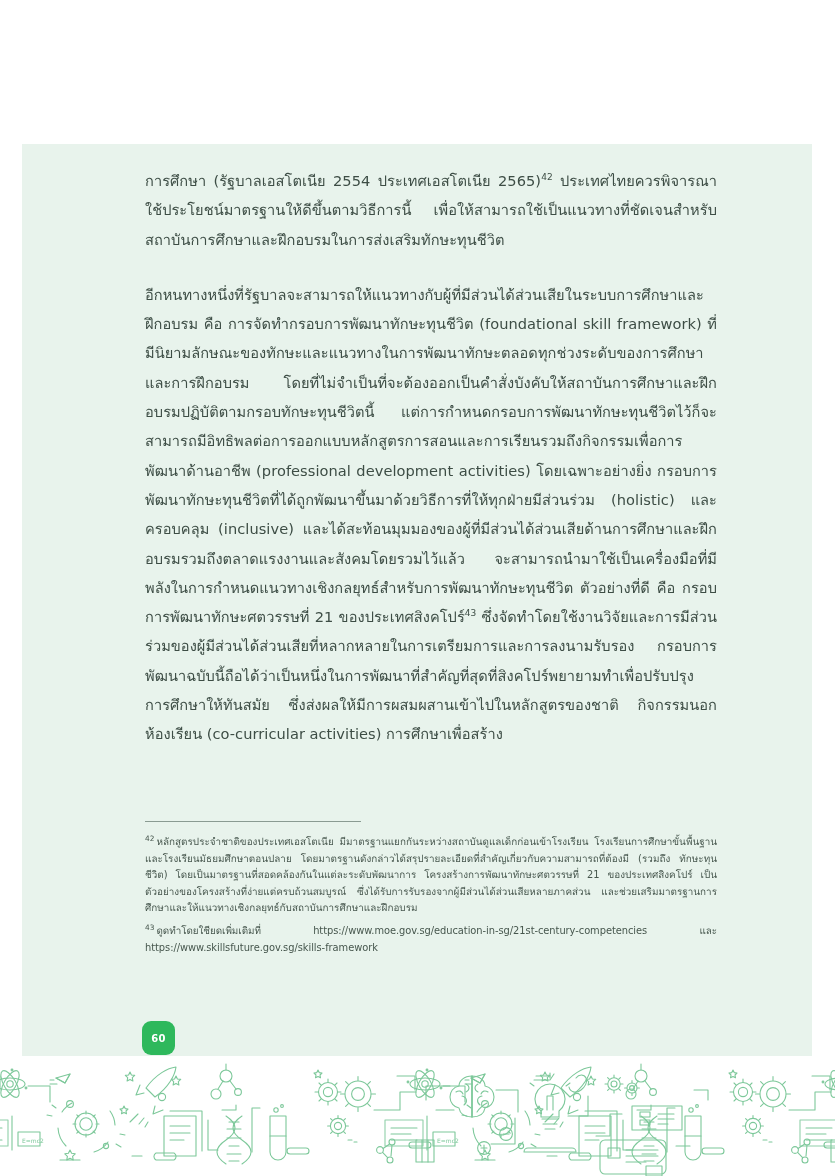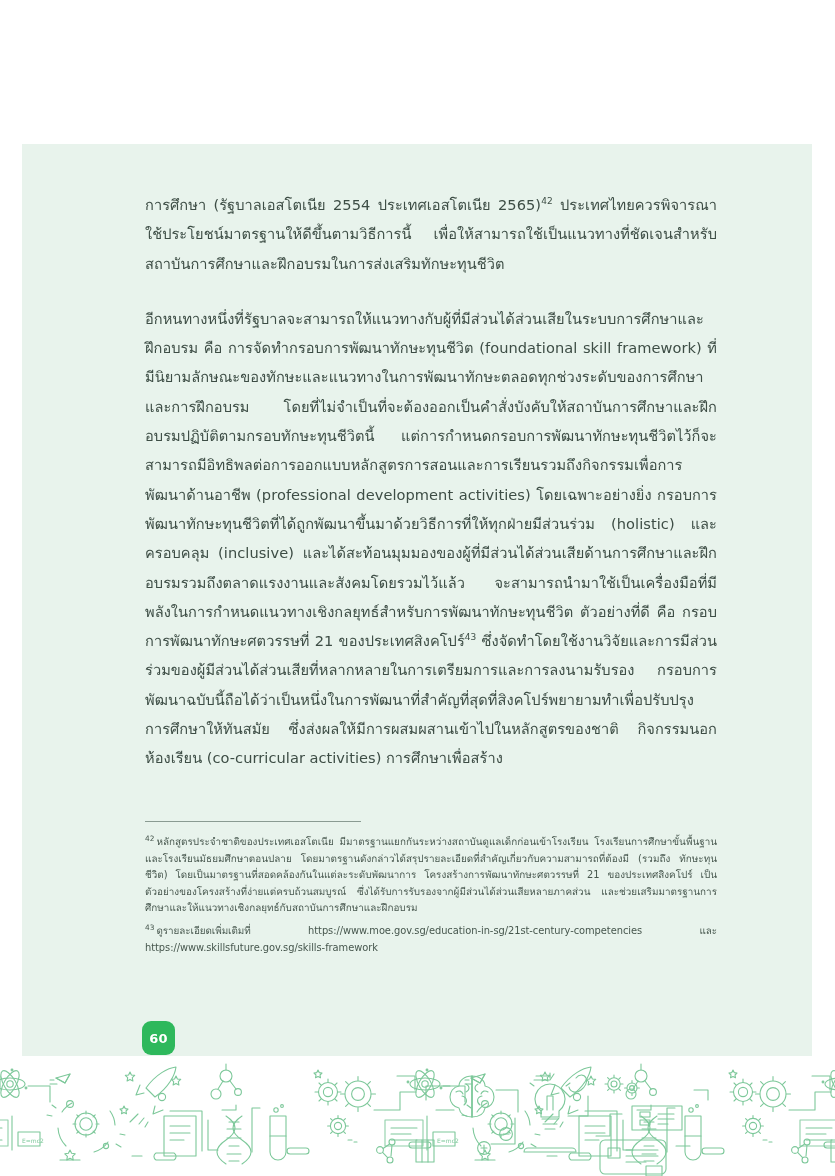--- a/index.html
+++ b/index.html
@@ -33,21 +33,20 @@
     height: 912px;
     background: #e8f3ec;
   }
 
   
   .text-column {
     position: absolute;
     left: 123px;
     top: 22px;
     width: 572px;
-    margin-top: 24px;
   }
 
   .body-paragraph {
     margin: 0 0 26px 0;
     font-size: 14.6px;
     line-height: 29.3px;
     color: #3d4d45;
     text-align: justify;
     text-justify: inter-word;
     word-spacing: -0.2px;
@@ -100,21 +99,21 @@
   
   .page-badge {
     position: absolute;
     left: 142px;
     top: 1021px;
     width: 33px;
     height: 34px;
     border-radius: 9px;
     background: #2eb85c;
     color: #ffffff;
-    font-size: 13px;
+    font-size: 10px;
     font-weight: bold;
     display: flex;
     align-items: center;
     justify-content: center;
     letter-spacing: 0.3px;
   }
 
   
   .footer-band {
     position: absolute;
@@ -143,21 +142,21 @@
       <p class="body-paragraph"><span>อีกหนทางหนึ่งที่รัฐบาลจะสามารถให้แนวทางกับผู้ที่มีส่วนได้ส่วนเสียในระบบการศึกษาและฝึกอบรม คือ การจัดทำกรอบการพัฒนาทักษะทุนชีวิต (foundational skill framework) ที่มีนิยามลักษณะของทักษะและแนวทางในการพัฒนาทักษะตลอดทุกช่วงระดับของการศึกษาและการฝึกอบรม โดยที่ไม่จำเป็นที่จะต้องออกเป็นคำสั่งบังคับให้สถาบันการศึกษาและฝึกอบรมปฏิบัติตามกรอบทักษะทุนชีวิตนี้ แต่การกำหนดกรอบการพัฒนาทักษะทุนชีวิตไว้ก็จะสามารถมีอิทธิพลต่อการออกแบบหลักสูตรการสอนและการเรียนรวมถึงกิจกรรมเพื่อการพัฒนาด้านอาชีพ (professional development activities) โดยเฉพาะอย่างยิ่ง กรอบการพัฒนาทักษะทุนชีวิตที่ได้ถูกพัฒนาขึ้นมาด้วยวิธีการที่ให้ทุกฝ่ายมีส่วนร่วม (holistic) และครอบคลุม (inclusive) และได้สะท้อนมุมมองของผู้ที่มีส่วนได้ส่วนเสียด้านการศึกษาและฝึกอบรมรวมถึงตลาดแรงงานและสังคมโดยรวมไว้แล้ว จะสามารถนำมาใช้เป็นเครื่องมือที่มีพลังในการกำหนดแนวทางเชิงกลยุทธ์สำหรับการพัฒนาทักษะทุนชีวิต ตัวอย่างที่ดี คือ กรอบการพัฒนาทักษะศตวรรษที่ 21 ของประเทศสิงคโปร์</span><sup>43</sup><span> ซึ่งจัดทำโดยใช้งานวิจัยและการมีส่วนร่วมของผู้มีส่วนได้ส่วนเสียที่หลากหลายในการเตรียมการและการลงนามรับรอง กรอบการพัฒนาฉบับนี้ถือได้ว่าเป็นหนึ่งในการพัฒนาที่สำคัญที่สุดที่สิงคโปร์พยายามทำเพื่อปรับปรุงการศึกษาให้ทันสมัย ซึ่งส่งผลให้มีการผสมผสานเข้าไปในหลักสูตรของชาติ กิจกรรมนอกห้องเรียน (co-curricular activities) การศึกษาเพื่อสร้าง</span></p>
 
     </div>
 
     <div class="footnotes">
 
       <hr class="footnote-rule">
 
       <p class="footnote"><sup>42</sup><span>หลักสูตรประจำชาติของประเทศเอสโตเนีย มีมาตรฐานแยกกันระหว่างสถาบันดูแลเด็กก่อนเข้าโรงเรียน โรงเรียนการศึกษาขั้นพื้นฐาน และโรงเรียนมัธยมศึกษาตอนปลาย โดยมาตรฐานดังกล่าวได้สรุปรายละเอียดที่สำคัญเกี่ยวกับความสามารถที่ต้องมี  (รวมถึง ทักษะทุนชีวิต) โดยเป็นมาตรฐานที่สอดคล้องกันในแต่ละระดับพัฒนาการ โครงสร้างการพัฒนาทักษะศตวรรษที่ 21 ของประเทศสิงคโปร์ เป็นตัวอย่างของโครงสร้างที่ง่ายแต่ครบถ้วนสมบูรณ์ ซึ่งได้รับการรับรองจากผู้มีส่วนได้ส่วนเสียหลายภาคส่วน  และช่วยเสริมมาตรฐานการศึกษาและให้แนวทางเชิงกลยุทธ์กับสถาบันการศึกษาและฝึกอบรม</span></p>
 
-      <p class="footnote"><sup>43</sup><span class="url">ดูรายละเอียดเพิ่มเติมที่ https://www.moe.gov.sg/education-in-sg/21st-century-competencies และ https://www.skillsfuture.gov.sg/skills-framework</span></p>
+      <p class="footnote"><sup>43</sup><span class="url">ดูดทำโดยใชียดเพิ่มเติมที่ https://www.moe.gov.sg/education-in-sg/21st-century-competencies และ https://www.skillsfuture.gov.sg/skills-framework</span></p>
 
     </div>
 
   </div>
 
   <div class="page-badge">60</div>
 
   <div class="footer-band">
     <svg width="835" height="114" viewBox="0 0 835 114" xmlns="http://www.w3.org/2000/svg">
       <defs>

